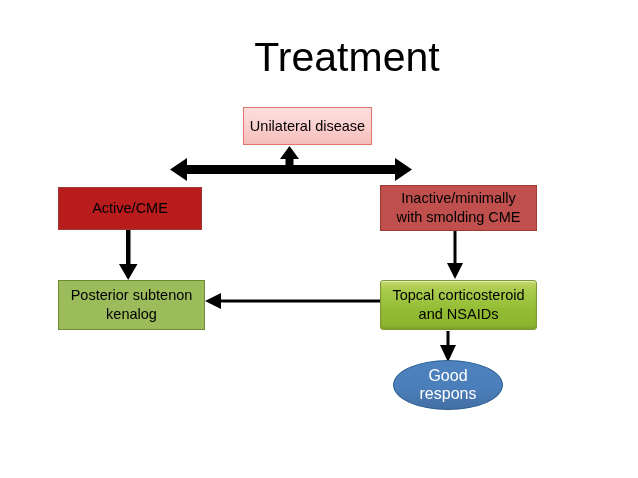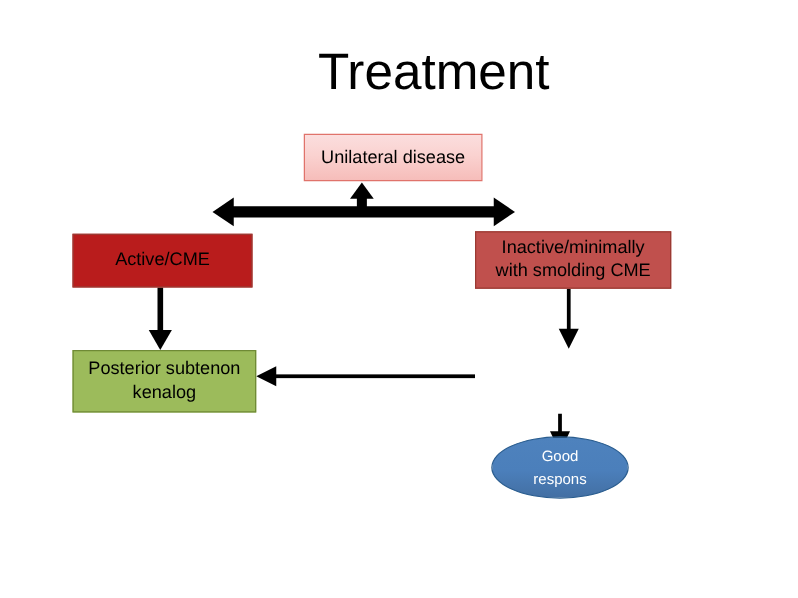--- a/index.html
+++ b/index.html
@@ -50,21 +50,21 @@
   .node .label {
     display: block;
     width: 100%;
     white-space: pre-line;
   }
 
   
   #box-unilateral {
     left: 243px;
     top: 107px;
-    width: 143px;
+    width: 129px;
     height: 38px;
     border: 1.5px solid #e0736b;
     background: linear-gradient(to bottom, #fbdede 0%, #fad2d0 45%, #f6bdba 100%);
   }
 
   
   #box-active {
     left: 58px;
     top: 187px;
     width: 144px;
@@ -100,28 +100,28 @@
     border: 1.5px solid #7d9b35;
     border-radius: 3px;
     background: linear-gradient(to bottom, #c3d96b 0%, #a9cc4e 18%, #94bc33 60%, #8ab32c 100%);
     box-shadow: inset 0 1px 0 rgba(255,255,255,0.55),
                 inset 0 -2px 2px rgba(0,0,0,0.10);
   }
 
   
   #ellipse-good {
     left: 393px;
-    top: 349px;
+    top: 360px;
     width: 110px;
     height: 50px;
     border-radius: 50%;
     border: 1.5px solid #2a5d8f;
     background: linear-gradient(to bottom, #4e82bd 0%, #4b7fbb 55%, #436fa3 100%);
     color: #ffffff;
-    font-size: 12px;
+    font-size: 16px;
     line-height: 18px;
   }
 
   
   #arrows {
     position: absolute;
     left: 0;
     top: 0;
     width: 638px;
     height: 478px;
@@ -180,19 +180,23 @@
   <div class="node" id="box-kenalog">
     <span class="label">Posterior subtenon
 kenalog</span>
   </div>
 
   <div class="node" id="box-inactive">
     <span class="label">Inactive/minimally
 with smolding CME</span>
   </div>
 
+  <div class="node" id="box-topical">
+    <span class="label">Topcal corticosteroid
+and NSAIDs</span>
+  </div>
 
   <div class="node" id="ellipse-good">
     <span class="label">Good
 respons</span>
   </div>
 
 </div>
 
 </body></html>

